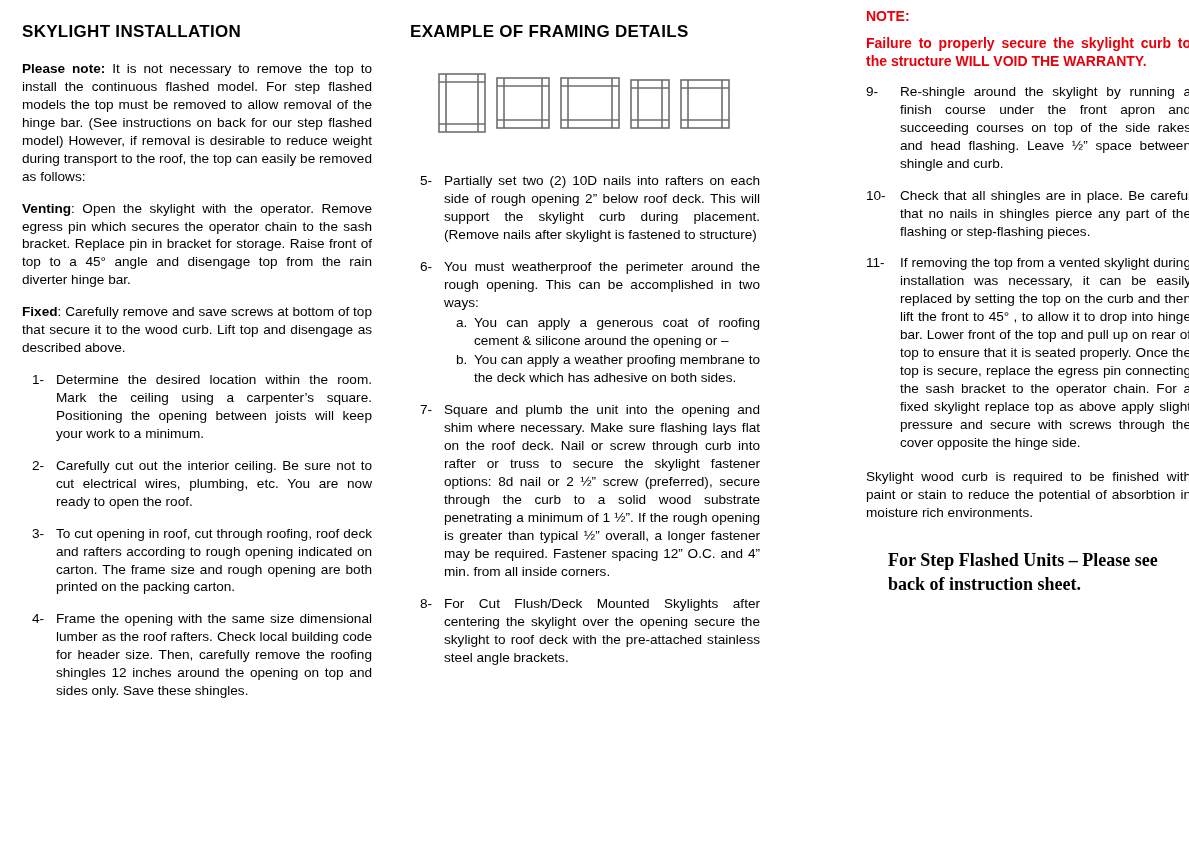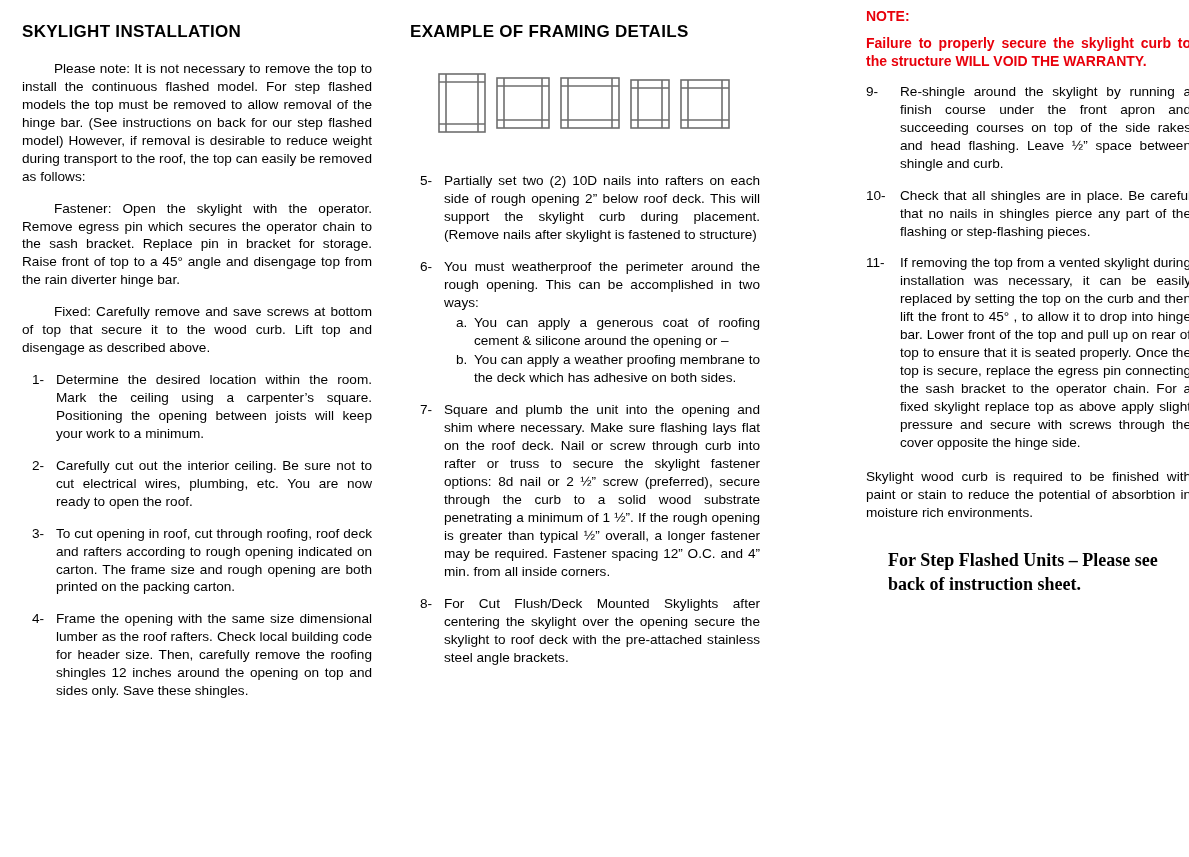--- a/index.html
+++ b/index.html
@@ -40,21 +40,21 @@
   }
 
   p.body {
     font-size: 13.6px;
     line-height: 1.32;
     text-align: justify;
     margin: 14px 0 0 0;
   }
   p.body.first { margin-top: 18px; }
 
-  .lead { font-weight: normal; margin-left: 32px; }
+  .lead { font-weight: bold; }
 
   
   .numlist {
     margin: 14px 0 0 0;
     padding: 0;
     list-style: none;
   }
   .numlist > li {
     display: flex;
     font-size: 13.6px;
@@ -143,21 +143,21 @@
 </head>
 <body>
 
 <div class="page">
 
   <div class="col col-left">
     <h1 class="col-title">SKYLIGHT INSTALLATION</h1>
 
     <p class="body first"><span class="lead">Please note:</span><span> It is not necessary to remove the top to install the continuous flashed model. For step flashed models the top must be removed to allow removal of the hinge bar. (See instructions on back for our step flashed model)  However, if removal is desirable to reduce weight during transport to the roof, the top can easily be removed as follows:</span></p>
 
-    <p class="body"><span class="lead">Fastener</span><span>: Open the skylight with the operator. Remove egress pin which secures the operator chain to the sash bracket.   Replace pin in bracket for storage.  Raise front of top to a 45° angle and disengage top from the rain diverter hinge bar.</span></p>
+    <p class="body"><span class="lead">Venting</span><span>: Open the skylight with the operator. Remove egress pin which secures the operator chain to the sash bracket.   Replace pin in bracket for storage.  Raise front of top to a 45° angle and disengage top from the rain diverter hinge bar.</span></p>
 
     <p class="body"><span class="lead">Fixed</span><span>: Carefully remove and save screws at bottom of top that secure it to the wood curb. Lift top and disengage as described above.</span></p>
 
     <ul class="numlist">
       <li>
         <span class="marker">1-</span>
         <span class="txt">Determine the desired location within the room.   Mark the ceiling using a carpenter’s square.   Positioning the opening between joists will keep your work to a minimum.</span>
       </li>
       <li>
         <span class="marker">2-</span>

